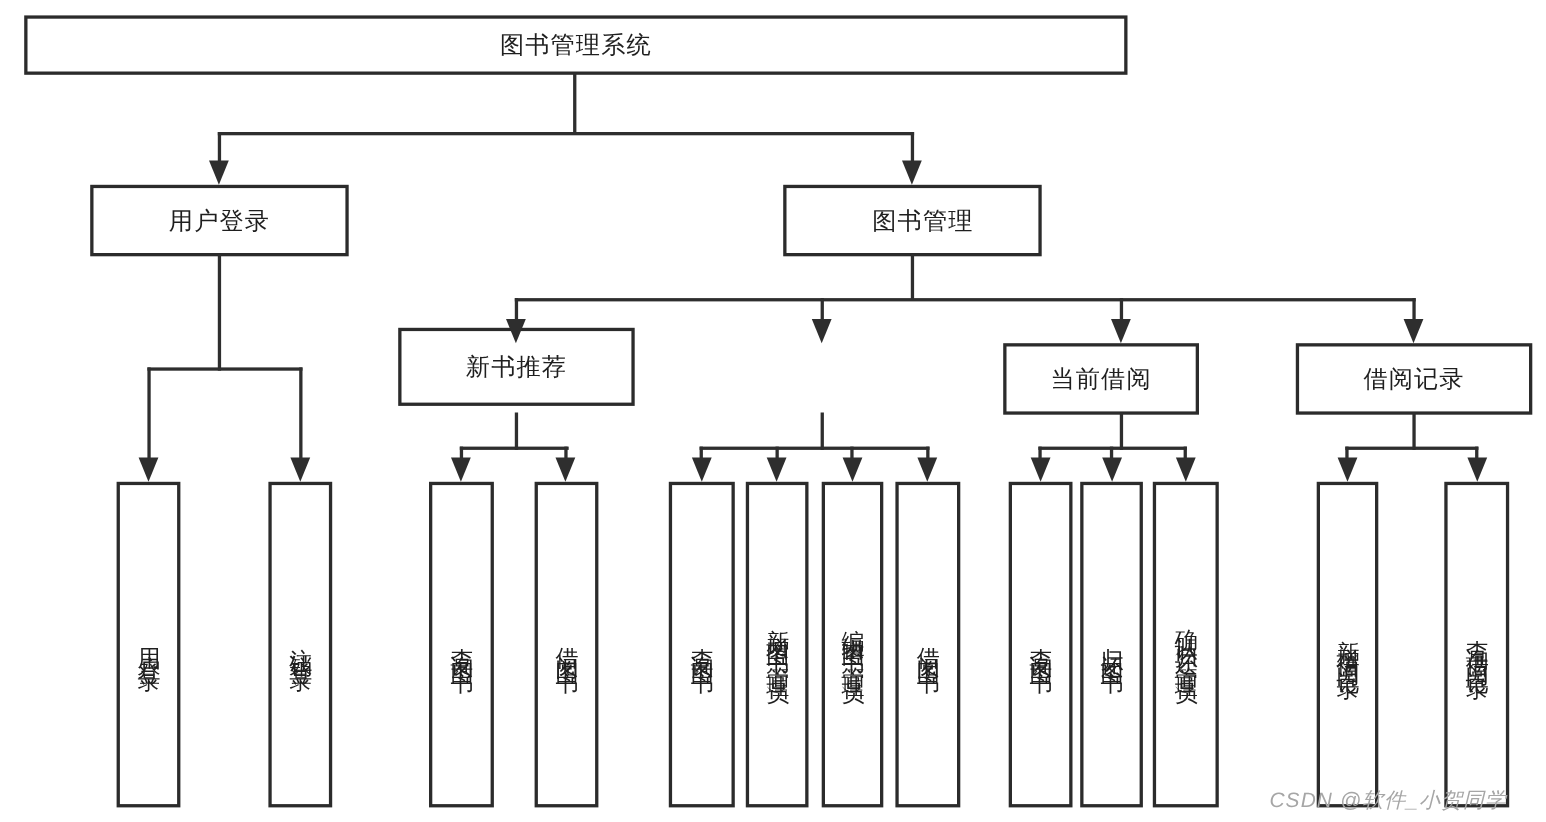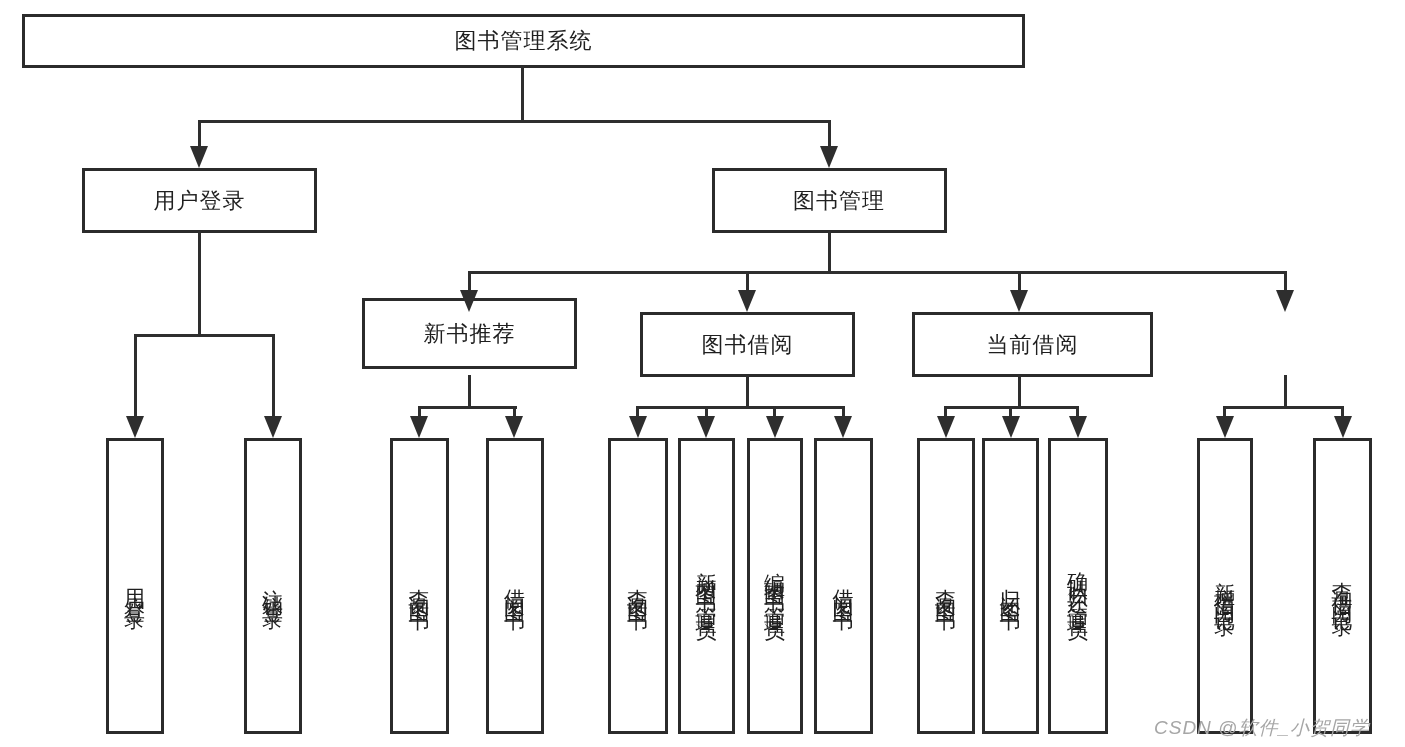--- a/index.html
+++ b/index.html
@@ -39,25 +39,25 @@
   <div class="box" style="left:82px;top:168px;width:235px;height:65px;">
     <span class="h-label">用户登录</span>
   </div>
   <div class="box" style="left:712px;top:168px;width:235px;height:65px;padding-left:19px;">
     <span class="h-label">图书管理</span>
   </div>
 
   <div class="box" style="left:362px;top:298px;width:215px;height:71px;">
     <span class="h-label">新书推荐</span>
   </div>
-  <div class="box" style="left:640px;top:312px;width:215px;height:65px;">
-    <span class="h-label">图书借阅</span>
+  <div class="box" style="left:912px;top:312px;width:178px;height:65px;font-family:Liberation Serif, serif;">
+    <span class="h-label">当前借阅</span>
   </div>
-  <div class="box" style="left:912px;top:312px;width:241px;height:65px;font-family:Liberation Serif, serif;">
-    <span class="h-label">当前借阅</span>
+  <div class="box" style="left:1178px;top:312px;width:215px;height:65px;">
+    <span class="h-label">借阅记录</span>
   </div>
 
   <div class="box" style="left:106px;top:438px;width:58px;height:296px;">
     <span class="v-text">用户登录</span>
   </div>
   <div class="box" style="left:244px;top:438px;width:58px;height:296px;">
     <span class="v-text">注销登录</span>
   </div>
 
   <div class="box" style="left:390px;top:438px;width:59px;height:296px;">

